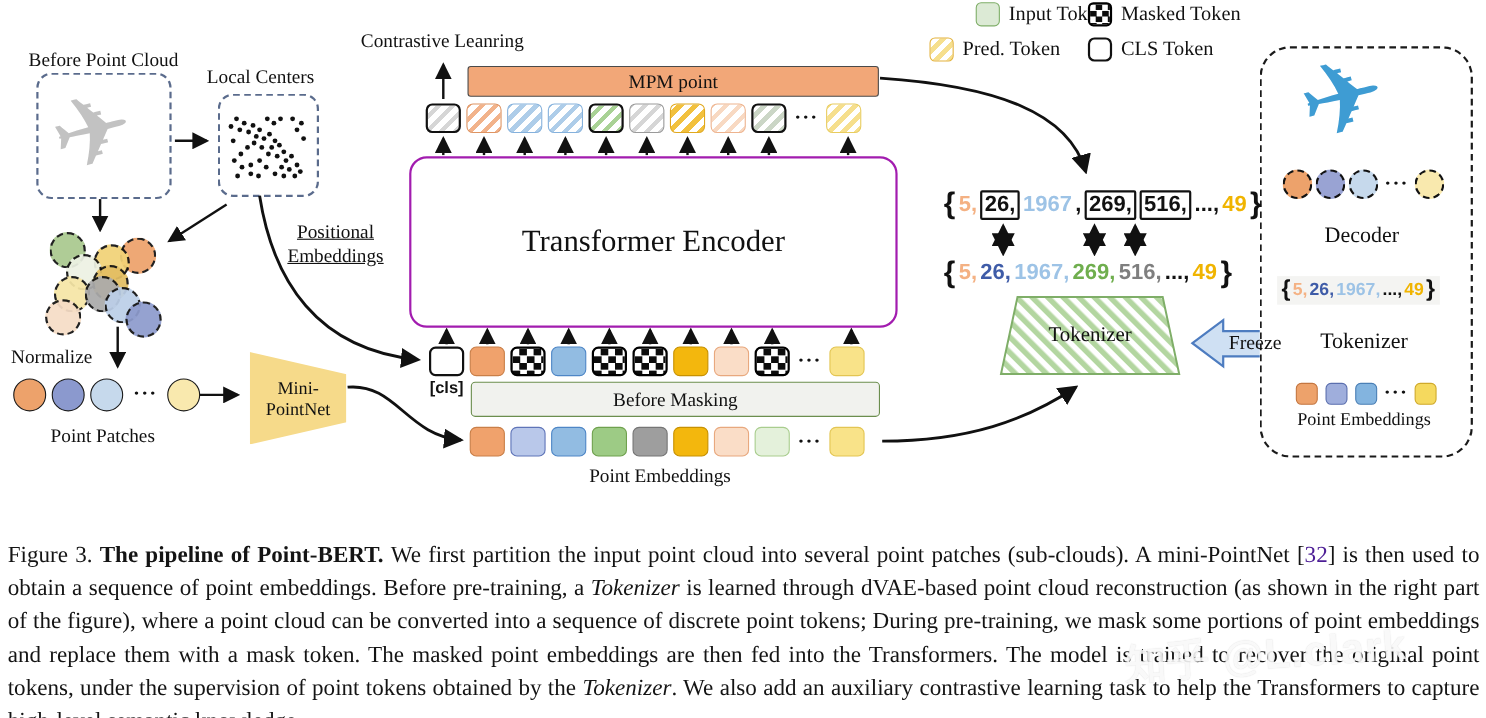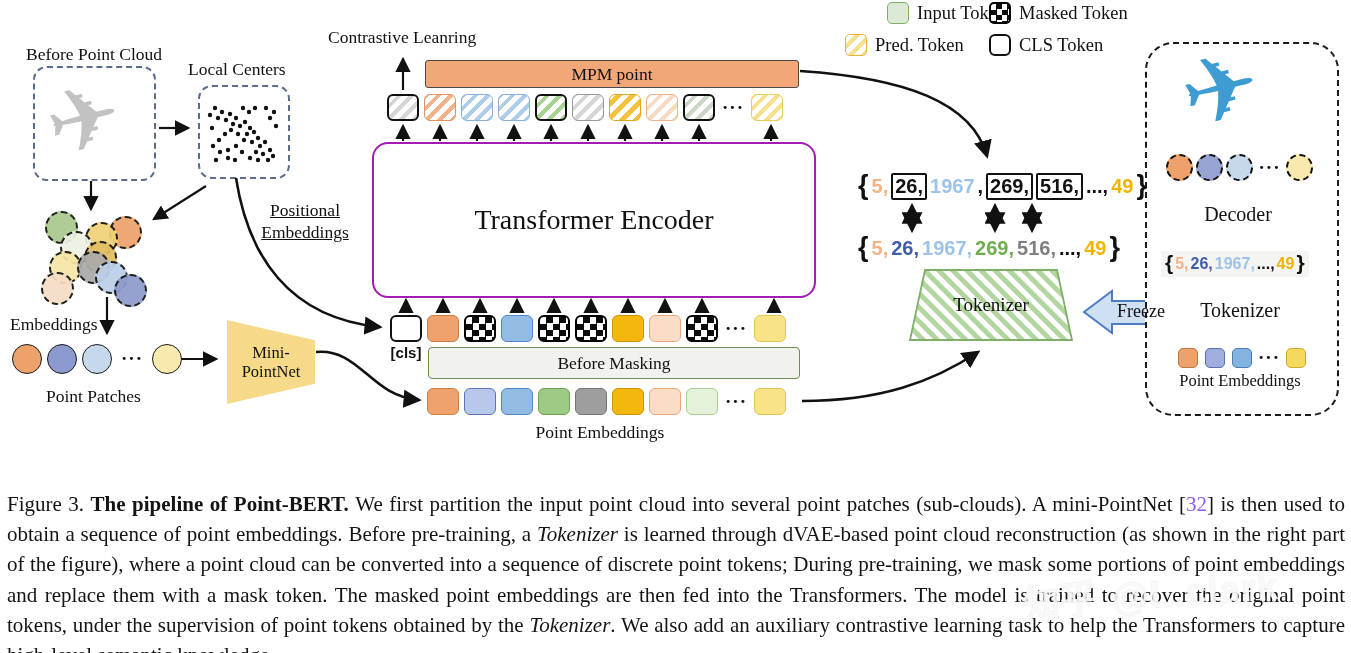--- a/index.html
+++ b/index.html
@@ -85,21 +85,21 @@
 
   .dvaebox{position:absolute;left:1145px;top:42px;width:190px;height:370px;border:2.6px dashed #1a1a1a;
        border-radius:28px;z-index:7;background:#fff;}
   .trap-lbl{position:absolute;z-index:10;text-align:center;}
 
   
   .caption{position:absolute;left:7px;top:468px;width:1338px;font-size:21px;line-height:30.2px;
        text-align:justify;color:#141414;z-index:4;}
   .cap-bold{font-weight:700;}
   .cap-italic{font-style:italic;}
-  .cap-cite{color:#8b5cf6;}
+  .cap-cite{color:#4c1d95;}
   .watermark{position:absolute;left:1022px;top:570px;font:700 38px "Liberation Sans",sans-serif;
        color:rgba(255,255,255,0.85);text-shadow:0 0 1px rgba(130,130,130,0.35);transform:rotate(-4deg);
        letter-spacing:1px;z-index:20;white-space:nowrap;}
 
   svg.overlay{position:absolute;left:0;top:0;z-index:6;pointer-events:none;}
 </style>
 </head>
 <body>
 
 <div class="canvas">
@@ -224,21 +224,21 @@
     <div class="cc" style="left:85px;top:222px;background:#F2D277;"></div>
     <div class="cc" style="left:60px;top:231px;background:#EDF2E4;"></div>
     <div class="cc" style="left:84px;top:241px;background:#E3BE62;"></div>
     <div class="cc" style="left:49px;top:251px;background:#F6E6A6;"></div>
     <div class="cc" style="left:77px;top:251px;background:#ABABAB;"></div>
     <div class="cc" style="left:95px;top:261px;background:#BCCFE8;"></div>
     <div class="cc" style="left:41px;top:272px;background:#F6DDC6;"></div>
     <div class="cc" style="left:114px;top:274px;background:#8D9BCD;"></div>
   </div>
 
-  <div class="lbl" style="left:10px;top:314px;">Embeddings</div>
+  <div class="lbl" style="left:10px;top:314px;">Normalize</div>
 
   <div class="trow" style="left:12px;top:344px;gap:5px;">
       <div class="pc orange"></div>
       <div class="pc blue"></div>
       <div class="pc lightblue"></div>
       <div class="pc dots">···</div>
       <div class="pc lightyellow"></div>
     </div>
   <div class="lbl" style="left:46px;top:386px;">Point Patches</div>
 

